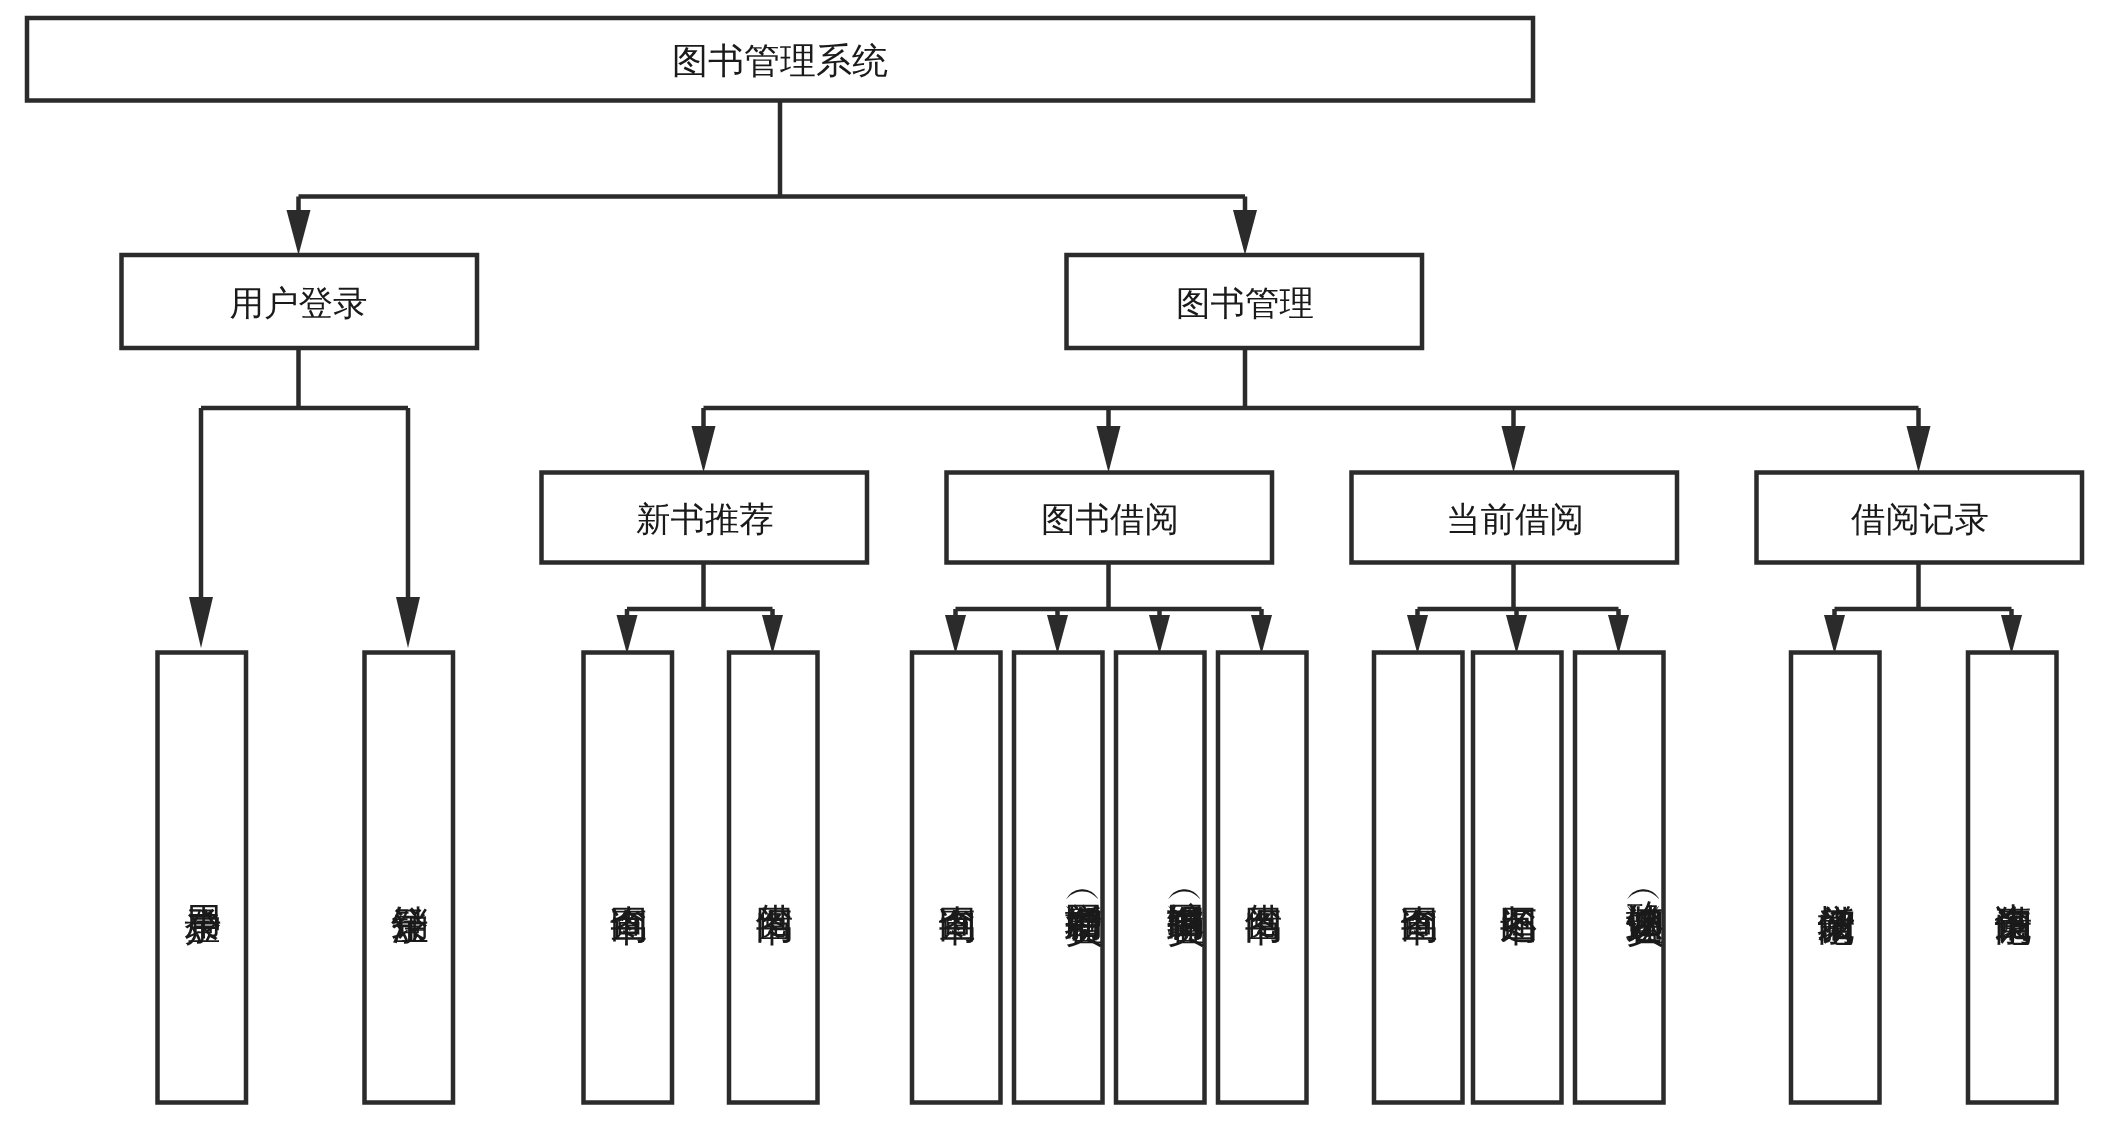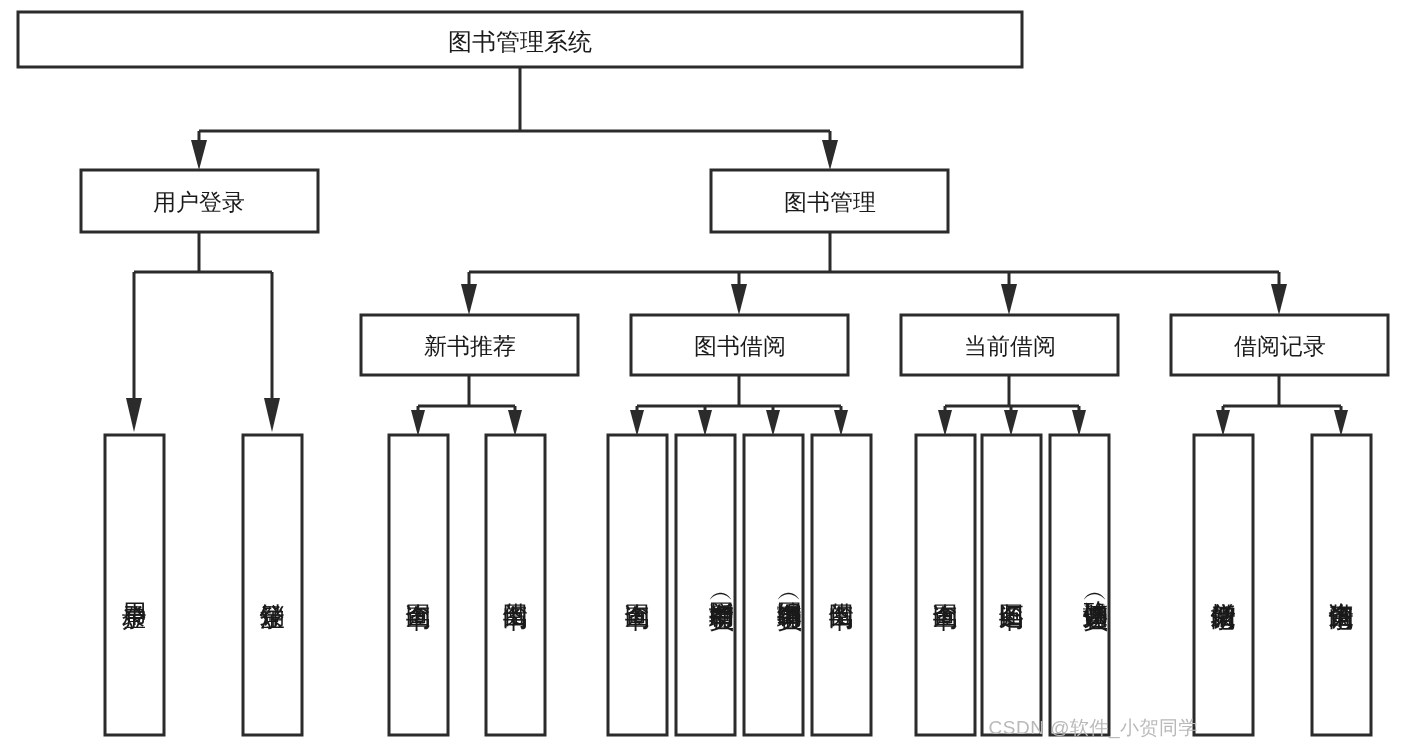--- a/index.html
+++ b/index.html
@@ -221,14 +221,13 @@
   <div class="vlabel" style="left:744px; top:437px; width:59px; height:296px; align-items:flex-start;">编辑图书（管理员）</div>
   <div class="vlabel" style="left:812px; top:435px; width:59px; height:300px;">借阅图书</div>
 
   <div class="vlabel" style="left:916px; top:435px; width:59px; height:300px;">查询图书</div>
   <div class="vlabel" style="left:982px; top:435px; width:59px; height:300px;">归还图书</div>
   <div class="vlabel" style="left:1050px; top:437px; width:59px; height:296px; align-items:flex-start;">确认归还（管理员）</div>
 
   <div class="vlabel" style="left:1194px; top:435px; width:59px; height:300px;">新增借阅记录</div>
   <div class="vlabel" style="left:1312px; top:435px; width:59px; height:300px;">查询借阅记录</div>
 
-  <div id="watermark">CSDN @软件_小贺同学</div>
 </div>
 
 </body></html>

